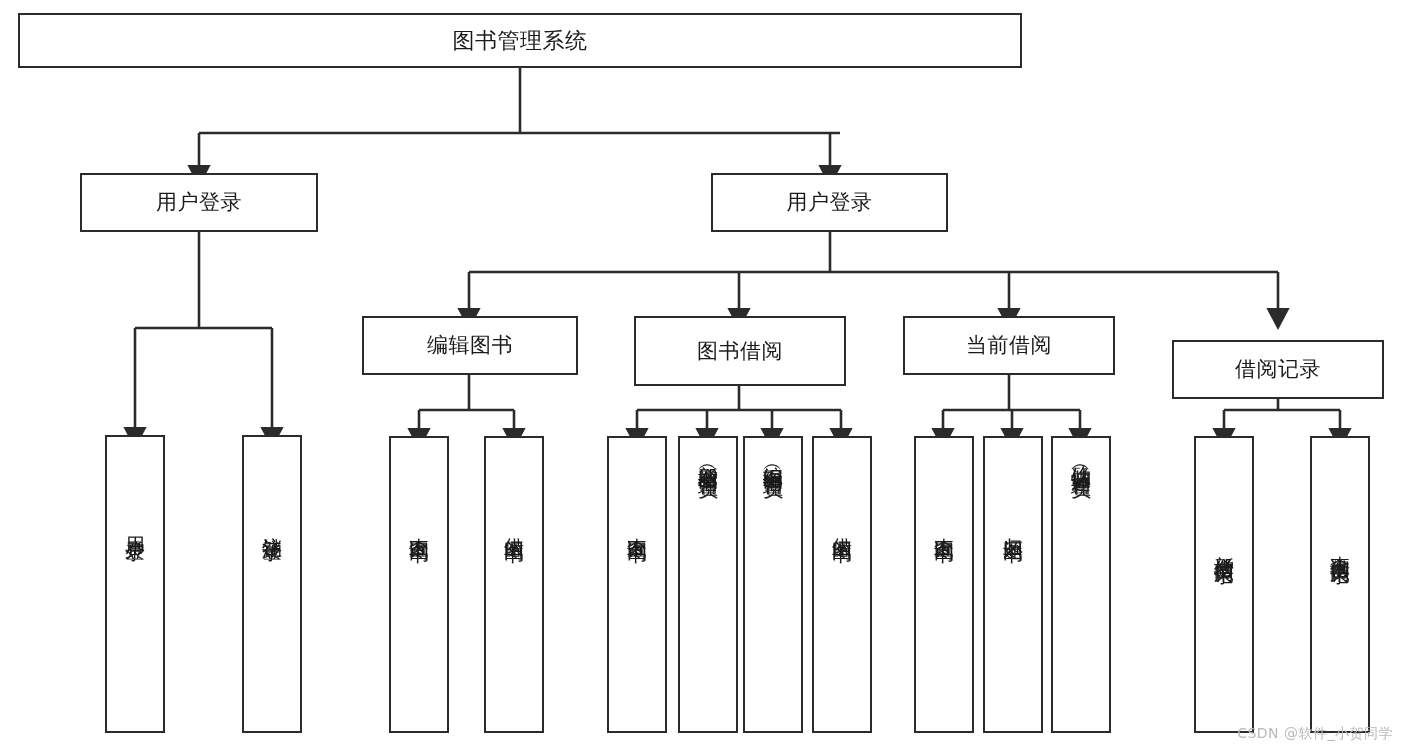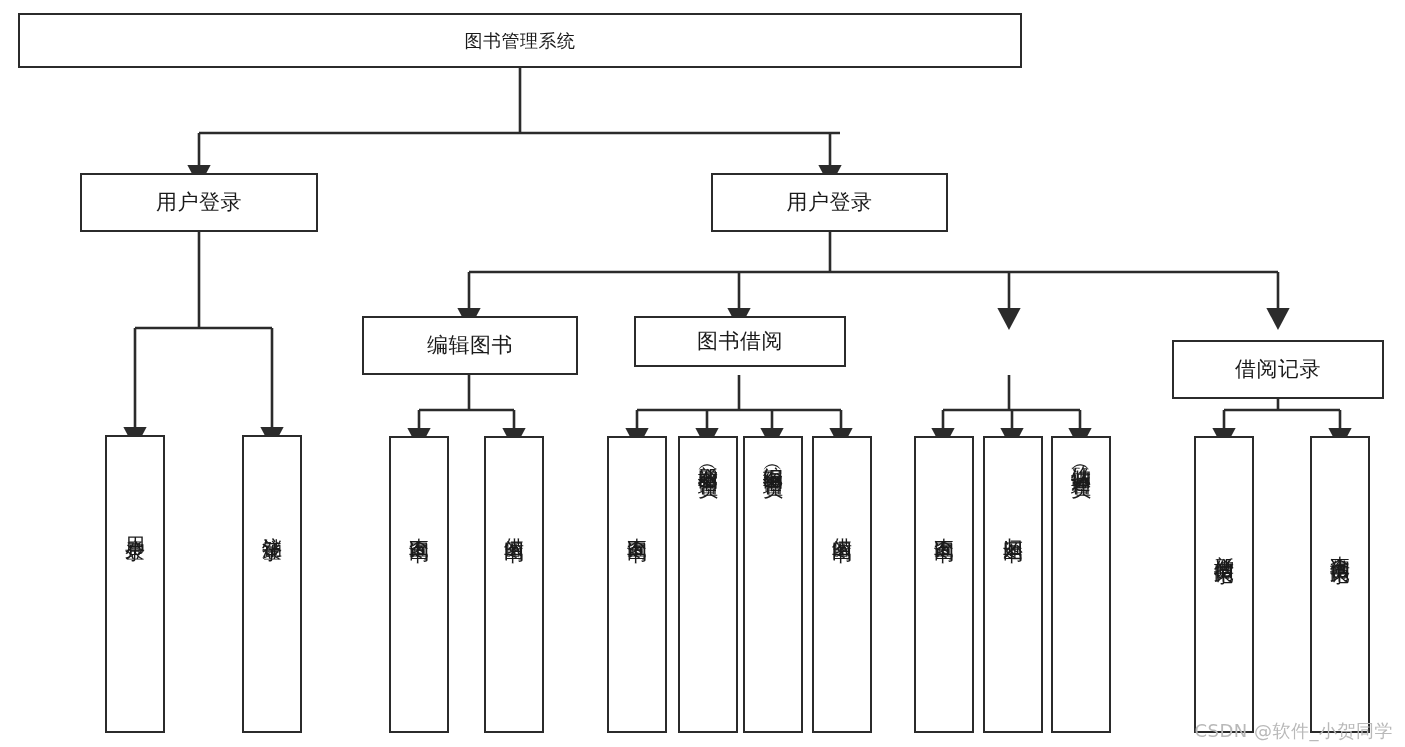--- a/index.html
+++ b/index.html
@@ -40,21 +40,21 @@
   .node .label {
     display: block;
     text-align: center;
     white-space: nowrap;
   }
   .node.horizontal .label {
     font-size: 21px;
     letter-spacing: 0.5px;
   }
   .node.root .label {
-    font-size: 18px;
+    font-size: 22px;
   }
   .node.vertical {
     align-items: flex-start;
     justify-content: center;
     padding-top: 6px;
   }
   .node.vertical .label {
     writing-mode: vertical-rl;
     text-orientation: upright;
     font-size: 20px;
@@ -68,21 +68,21 @@
   .node.vertical.midshort .label {
     margin-top: 96px;
   }
   .node.vertical.topalign .label {
     margin-top: 6px;
   }
   #watermark {
     position: absolute;
     right: 12px;
     bottom: 4px;
-    font-size: 18px;
+    font-size: 14px;
     color: #b9b9b9;
     white-space: nowrap;
     letter-spacing: 0.5px;
     user-select: none;
   }
 </style>
 </head>
 <body>
 
 <div id="diagram-root">
@@ -144,22 +144,25 @@
   <div class="node horizontal" style="left:80px; top:173px; width:238px; height:59px;">
     <span class="label">用户登录</span>
   </div>
   <div class="node horizontal" style="left:711px; top:173px; width:237px; height:59px;">
     <span class="label">用户登录</span>
   </div>
 
   <div class="node horizontal" style="left:362px; top:316px; width:216px; height:59px;">
     <span class="label">编辑图书</span>
   </div>
-  <div class="node horizontal" style="left:634px; top:316px; width:212px; height:51px;">
+  <div class="node horizontal" style="left:634px; top:316px; width:212px; height:70px;">
     <span class="label">图书借阅</span>
+  </div>
+  <div class="node horizontal" style="left:903px; top:316px; width:212px; height:59px;">
+    <span class="label">当前借阅</span>
   </div>
   <div class="node horizontal" style="left:1172px; top:316px; width:212px; height:59px;margin-top:24px;">
     <span class="label">借阅记录</span>
   </div>
 
   <div class="node vertical mid" style="left:105px; top:435px; width:60px; height:298px;">
     <span class="label">用户登录</span>
   </div>
   <div class="node vertical mid" style="left:242px; top:435px; width:60px; height:298px;">
     <span class="label">注销登录</span>

